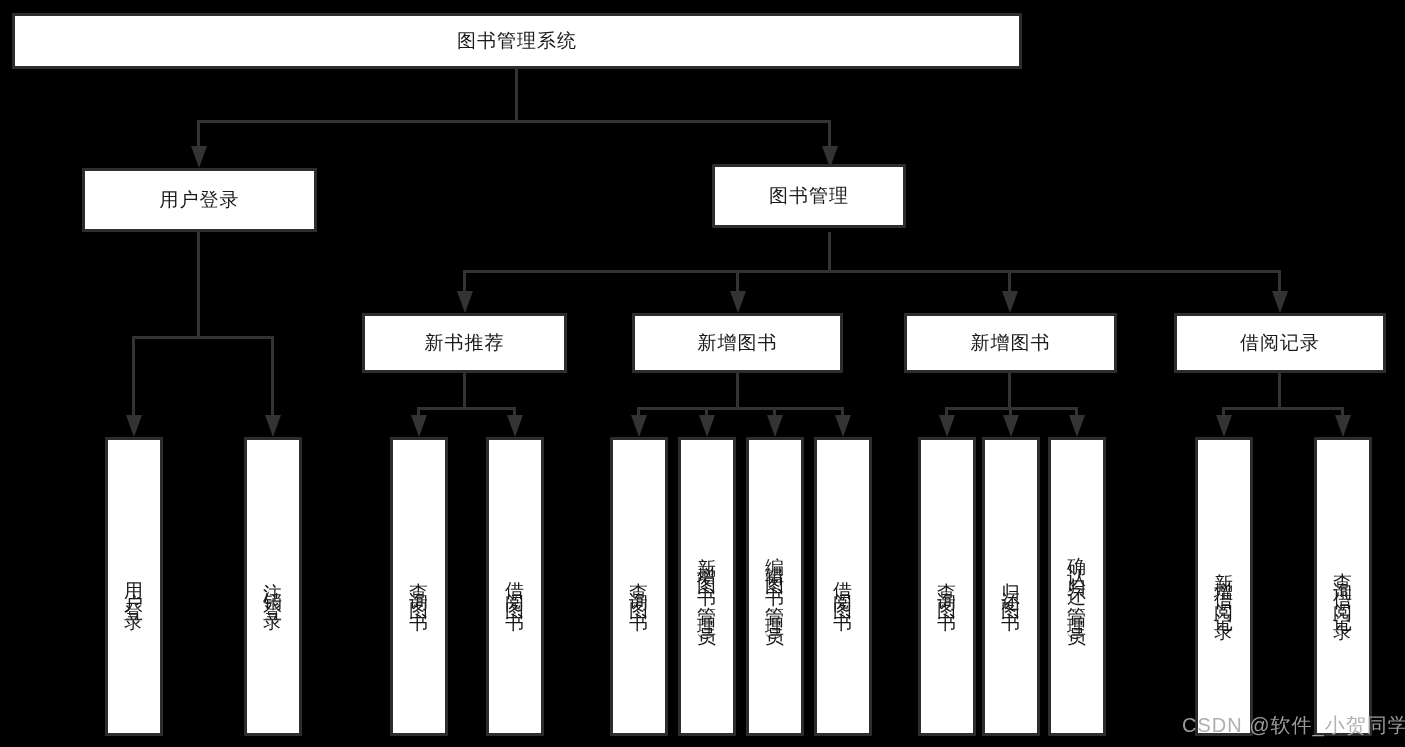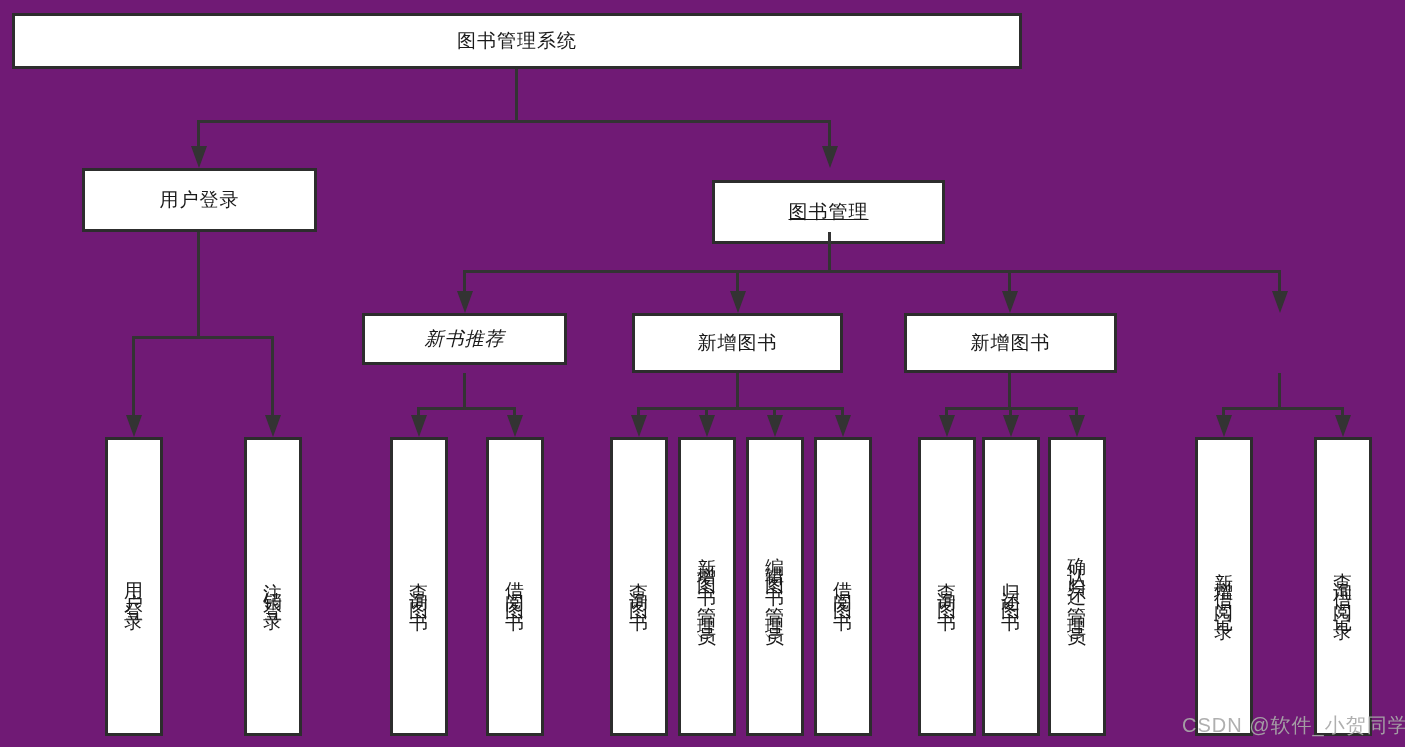--- a/index.html
+++ b/index.html
@@ -1,19 +1,19 @@
 <!DOCTYPE html>
 <html><head>
 <meta charset="utf-8">
 <style>
   html,body{margin:0;padding:0;background:#ffffff;}
   #stage{
     position:relative;
     width:1405px;height:747px;
-    background:#701a75;
+    background:#000000;
     font-family:"Liberation Sans", sans-serif;
     overflow:hidden;
   }
   .box{
     position:absolute;
     box-sizing:border-box;
     border:3px solid #2d2d2d;
     background:#ffffff;
     color:#1a1a1a;
     display:flex;
@@ -57,43 +57,44 @@
   <div class="box" style="left:12px;top:13px;width:1010px;height:56px;">图书管理系统</div>
 
   <div class="vline" style="left:515px;top:69px;height:51px;"></div>
   <div class="hline" style="left:198px;top:120px;width:633px;"></div>
   <div class="vline" style="left:197px;top:120px;height:30px;"></div>
   <div class="arrow" style="left:191px;top:146px;"></div>
   <div class="vline" style="left:828px;top:120px;height:30px;"></div>
   <div class="arrow" style="left:822px;top:146px;"></div>
 
   <div class="box" style="left:82px;top:168px;width:235px;height:64px;">用户登录</div>
-  <div class="box" style="left:712px;top:180px;width:233px;height:64px;text-decoration:underline;">图书管理</div>
+  <div class="box" style="left:712px;top:164px;width:194px;height:64px;">图书管理</div>
 
   <div class="vline" style="left:197px;top:232px;height:104px;"></div>
   <div class="hline" style="left:132px;top:336px;width:142px;"></div>
   <div class="vline" style="left:132px;top:336px;height:81px;"></div>
   <div class="arrow" style="left:126px;top:415px;"></div>
   <div class="vline" style="left:271px;top:336px;height:81px;"></div>
   <div class="arrow" style="left:265px;top:415px;"></div>
 
   <div class="vline" style="left:828px;top:232px;height:38px;"></div>
   <div class="hline" style="left:463px;top:270px;width:818px;"></div>
   <div class="vline" style="left:463px;top:270px;height:23px;"></div>
   <div class="arrow" style="left:457px;top:291px;"></div>
   <div class="vline" style="left:736px;top:270px;height:23px;"></div>
   <div class="arrow" style="left:730px;top:291px;"></div>
   <div class="vline" style="left:1008px;top:270px;height:23px;"></div>
   <div class="arrow" style="left:1002px;top:291px;"></div>
   <div class="vline" style="left:1278px;top:270px;height:23px;"></div>
   <div class="arrow" style="left:1272px;top:291px;"></div>
 
-  <div class="box" style="left:362px;top:313px;width:205px;height:52px;font-style:italic;">新书推荐</div>
+  <div class="box" style="left:362px;top:313px;width:205px;height:60px;">新书推荐</div>
   <div class="box" style="left:632px;top:313px;width:211px;height:60px;">新增图书</div>
   <div class="box" style="left:904px;top:313px;width:213px;height:60px;">新增图书</div>
+  <div class="box" style="left:1174px;top:313px;width:212px;height:60px;">借阅记录</div>
 
   <div class="vline" style="left:463px;top:373px;height:34px;"></div>
   <div class="hline" style="left:417px;top:407px;width:98px;"></div>
   <div class="vline" style="left:417px;top:407px;height:12px;"></div>
   <div class="arrow" style="left:411px;top:415px;"></div>
   <div class="vline" style="left:513px;top:407px;height:12px;"></div>
   <div class="arrow" style="left:507px;top:415px;"></div>
 
   <div class="vline" style="left:736px;top:373px;height:34px;"></div>
   <div class="hline" style="left:637px;top:407px;width:206px;"></div>

